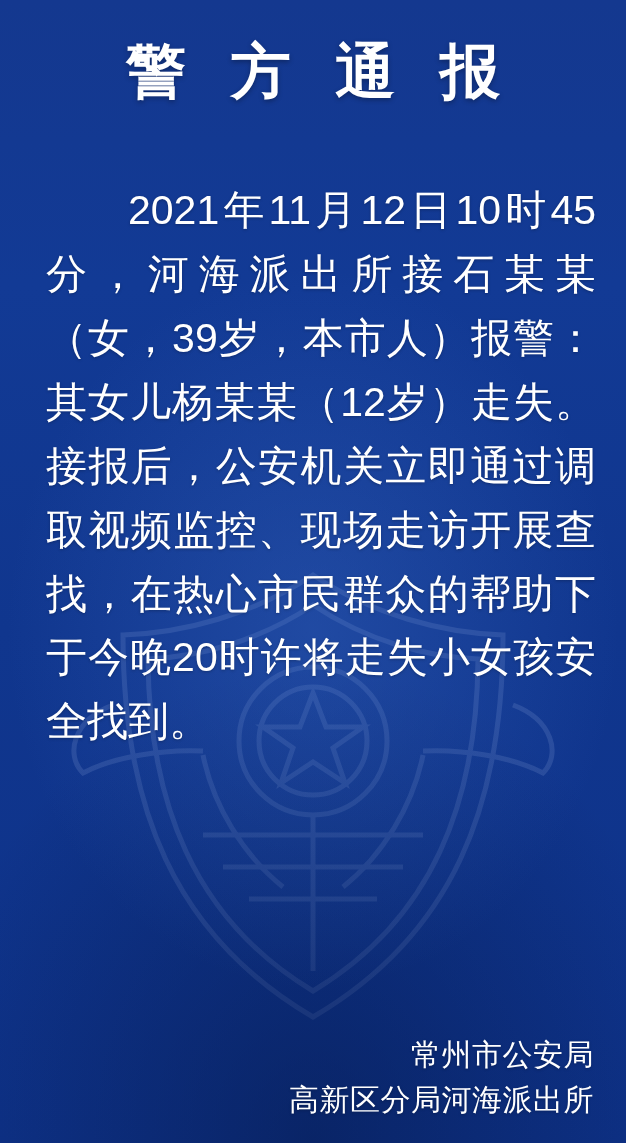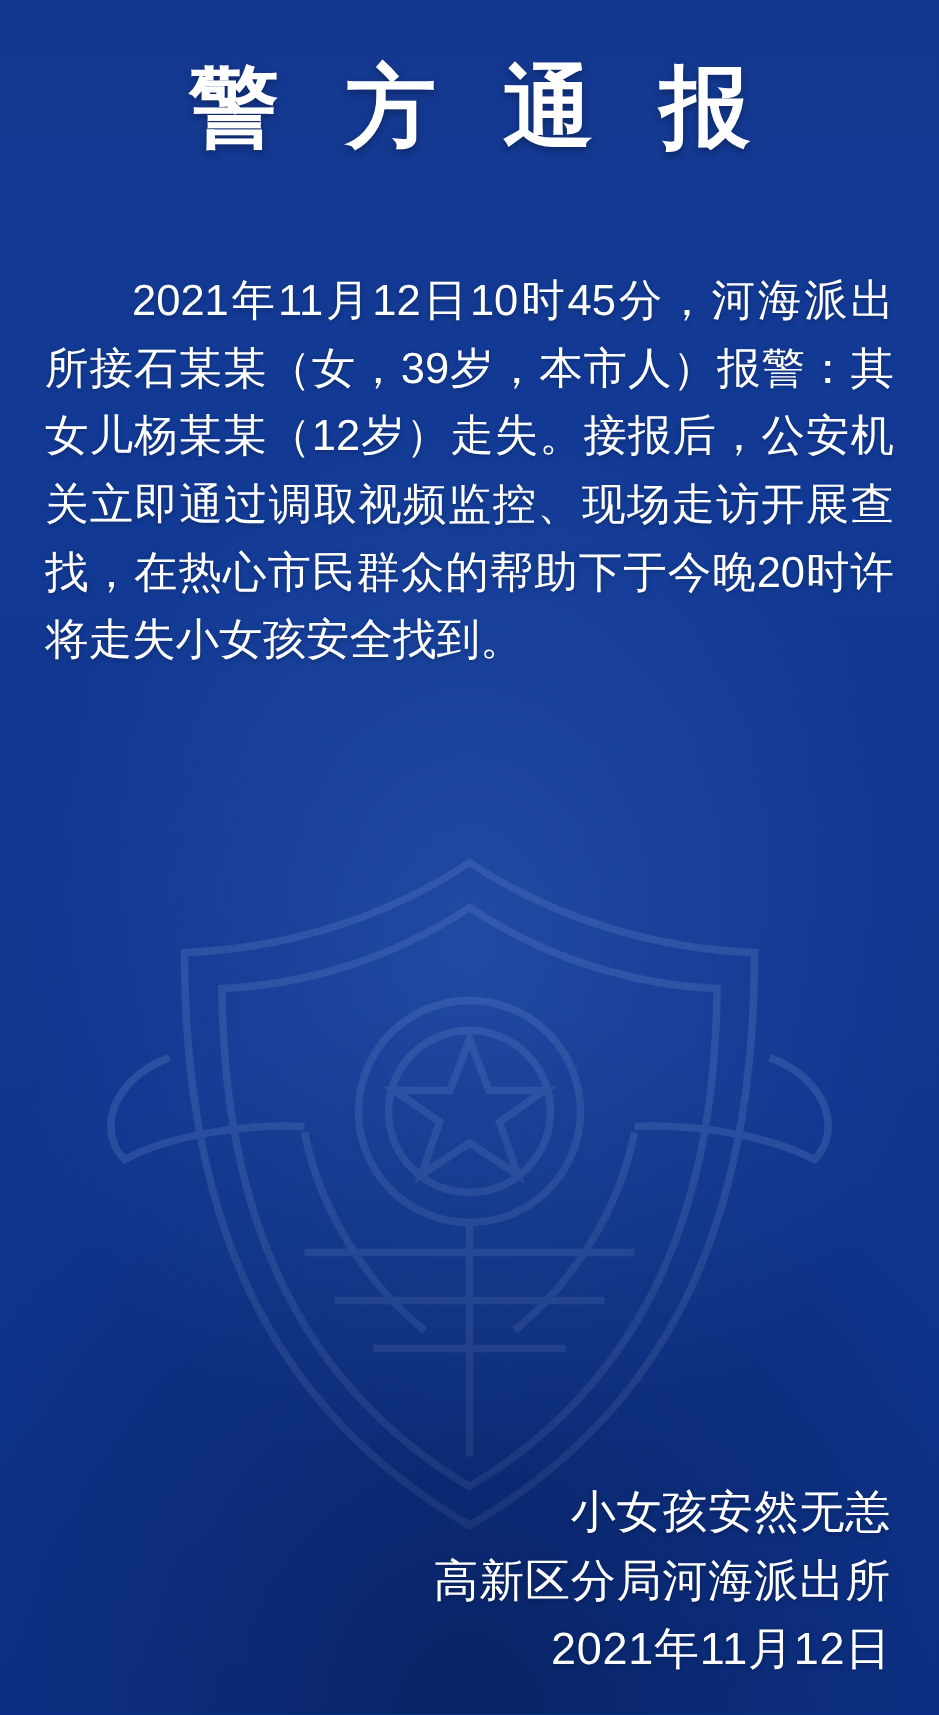--- a/index.html
+++ b/index.html
@@ -71,22 +71,22 @@
     font-family: "Liberation Sans", "DejaVu Sans", sans-serif;
   }
 
   .body-text {
     margin: 0;
     padding: 0 30px;
     margin-top: 74px;
   }
 
   .para {
-    margin: 0 0 6px 0;
-    font-size: 29px;
+    margin: 0 0 6px 16px;
+    font-size: 41px;
     line-height: 1.56;
     text-align: justify;
     text-align-last: left;
     text-justify: inter-ideograph;
     color: #ffffff;
     text-indent: 2em;
     text-shadow: 0 1px 3px rgba(0,0,0,0.25);
   }
   .para + .para { margin-top: 10px; }
 
@@ -138,19 +138,18 @@
 
   <div class="content">
 
     <h1 class="title">警 方 通 报</h1>
 
     <div class="body-text">
       <p class="para">2021年11月12日10时45分，河海派出所接石某某（女，39岁，本市人）报警：其女儿杨某某（12岁）走失。接报后，公安机关立即通过调取视频监控、现场走访开展查找，在热心市民群众的帮助下于今晚20时许将走失小女孩安全找到。</p>
     </div>
 
     <div class="signature">
-      <div class="sig-line">小女孩安然无恙</div>
+      <div class="sig-line">常州市公安局</div>
       <div class="sig-line">高新区分局河海派出所</div>
-      <div class="sig-line">2021年11月12日</div>
     </div>
 
   </div>
 </div>
 
 </body></html>

